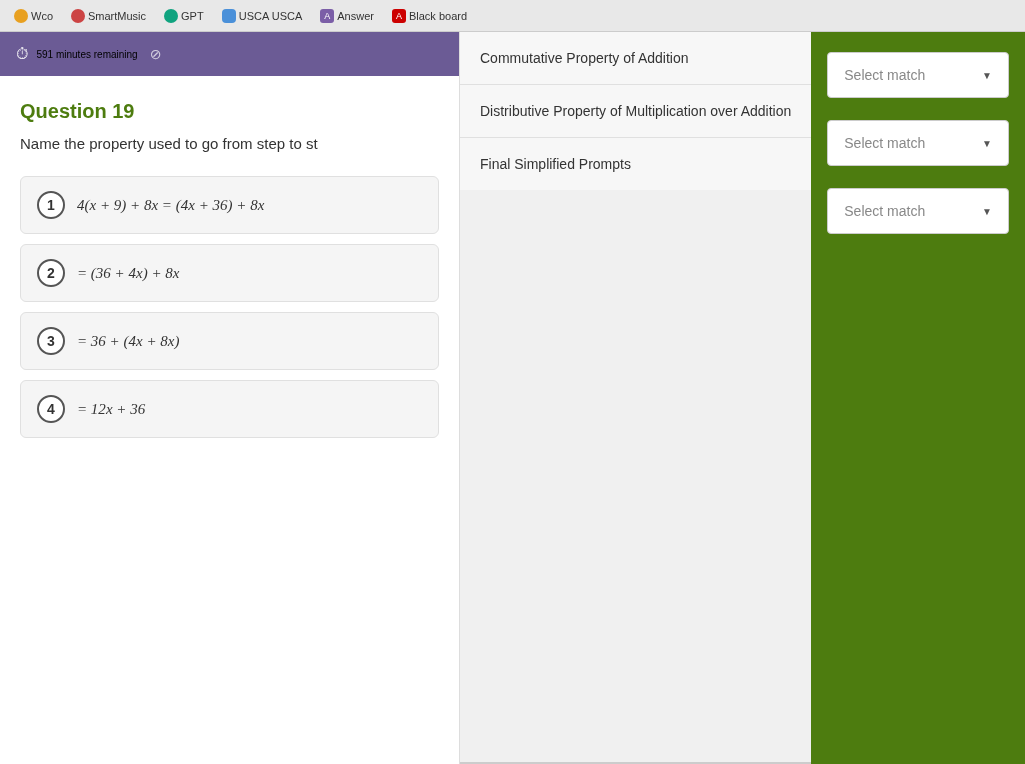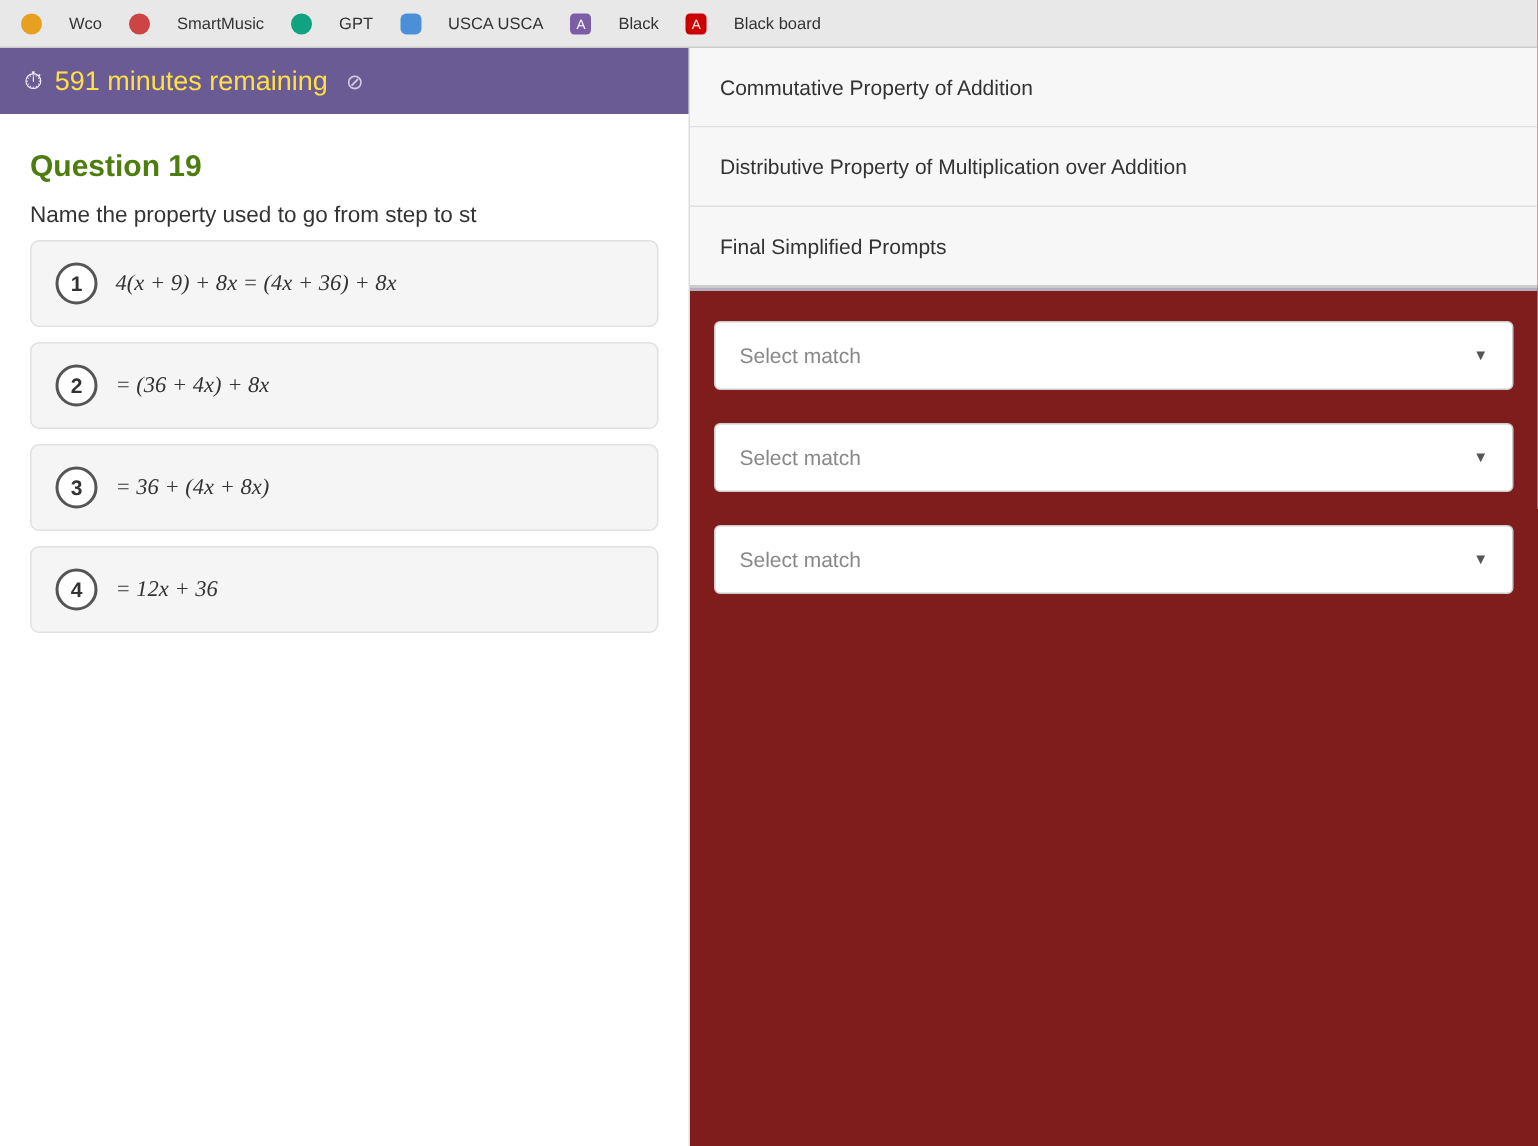--- a/index.html
+++ b/index.html
@@ -19,21 +19,21 @@
       align-items: center;
       padding: 0 8px;
       gap: 6px;
       font-size: 12px;
       border-bottom: 1px solid #ccc;
       overflow: hidden;
     }
     .nav-item {
       display: flex;
       align-items: center;
-      gap: 18px;
+      gap: 3px;
       font-size: 11px;
       color: #333;
       padding: 2px 6px;
       cursor: pointer;
     }
 
     
     .main-content {
       display: flex;
       height: 732px;
@@ -54,22 +54,22 @@
       display: flex;
       align-items: center;
       padding: 0 16px;
       gap: 8px;
     }
     .timer-icon {
       color: white;
       font-size: 16px;
     }
     .timer-text {
-      color: #fde047;
-      font-size: 18px;
+      color: #000000;
+      font-size: 10px;
       font-weight: 500;
       text-align: center;
     }
     .timer-slash-icon {
       color: rgba(255,255,255,0.7);
       font-size: 14px;
       margin-left: 4px;
     }
 
     .question-area {
@@ -78,21 +78,21 @@
     }
     .question-title {
       font-size: 20px;
       font-weight: 700;
       color: #4d7c0f;
       margin-bottom: 12px;
     }
     .question-text {
       font-size: 15px;
       color: #333;
-      margin-bottom: 8px;
+      margin-bottom: 24px;
     }
     .prompts-label {
       font-size: 15px;
       font-weight: 700;
       color: #222;
       margin-bottom: 14px;
     }
 
     
     .step-row {
@@ -122,23 +122,22 @@
     .step-equation {
       font-size: 15px;
       color: #333;
       font-style: italic;
       font-family: Liberation Serif, serif;
     }
 
     
     .right-panel {
       flex: 1;
-      background: #7f1d1d;
-      display: flex;
-      flex-direction: column;
+      background: #4d7c0f;
+      display: flex;
     }
 
     
     .properties-list {
       background: #f0f0f0;
       border-bottom: 2px solid #ccc;
       padding: 0;
     }
     .property-item {
       padding: 18px 20px;
@@ -205,21 +204,21 @@
   <div class="nav-item">
     <span style="display:inline-block;width:14px;height:14px;border-radius:50%;background:#10a37f;"></span>
     <span>GPT</span>
   </div>
   <div class="nav-item">
     <span style="display:inline-block;width:14px;height:14px;border-radius:4px;background:#4a90d9;"></span>
     <span>USCA USCA</span>
   </div>
   <div class="nav-item">
     <span style="display:inline-block;width:14px;height:14px;border-radius:3px;background:#7b5ea7;font-size:9px;color:white;text-align:center;line-height:14px;">A</span>
-    <span>Black</span>
+    <span>Answer</span>
   </div>
   <div class="nav-item">
     <span style="display:inline-block;width:14px;height:14px;border-radius:3px;background:#c00;font-size:9px;color:white;text-align:center;line-height:14px;">A</span>
     <span>Black board</span>
   </div>
 </div>
 
 <div class="main-content">
 
   <div class="left-panel">

